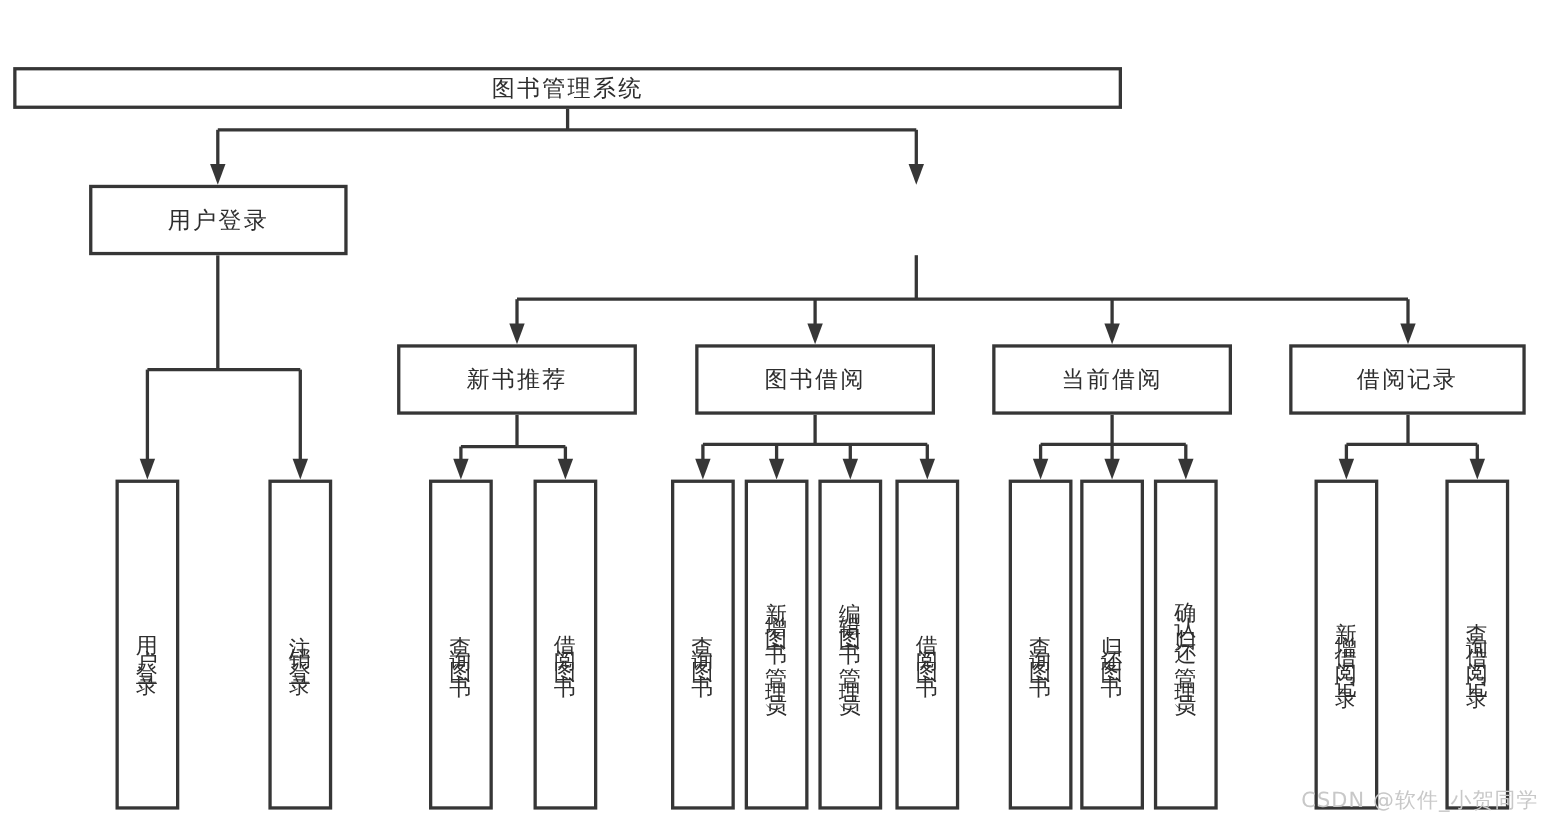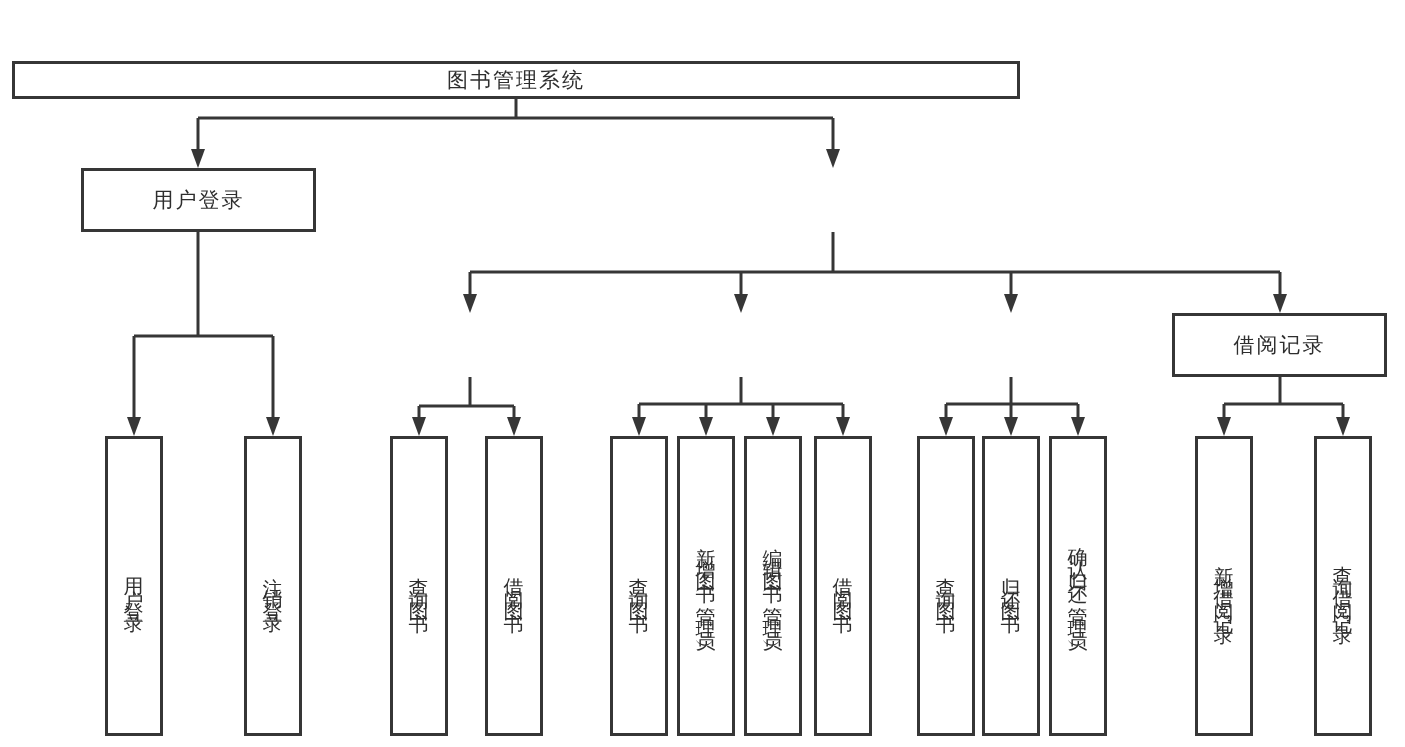--- a/index.html
+++ b/index.html
@@ -131,20 +131,29 @@
   </svg>
 
   <div class="box n-root">
     <span class="hlabel">图书管理系统</span>
   </div>
 
   <div class="box n-l2a">
     <span class="hlabel">用户登录</span>
   </div>
 
+  <div class="box n-l3a">
+    <span class="hlabel">新书推荐</span>
+  </div>
+  <div class="box n-l3b">
+    <span class="hlabel">图书借阅</span>
+  </div>
+  <div class="box n-l3c">
+    <span class="hlabel">当前借阅</span>
+  </div>
   <div class="box n-l3d">
     <span class="hlabel">借阅记录</span>
   </div>
 
   <div class="box leaf p-a1">
     <span class="vlabel">用户登录</span>
   </div>
   <div class="box leaf p-a2">
     <span class="vlabel">注销登录</span>
   </div>
@@ -179,14 +188,15 @@
     <span class="vlabel">确认归还（管理员）</span>
   </div>
 
   <div class="box leaf p-e1">
     <span class="vlabel">新增借阅记录</span>
   </div>
   <div class="box leaf p-e2">
     <span class="vlabel">查询借阅记录</span>
   </div>
 
+  <div class="watermark">CSDN @软件_小贺同学</div>
 
 </div>
 
 </body></html>

